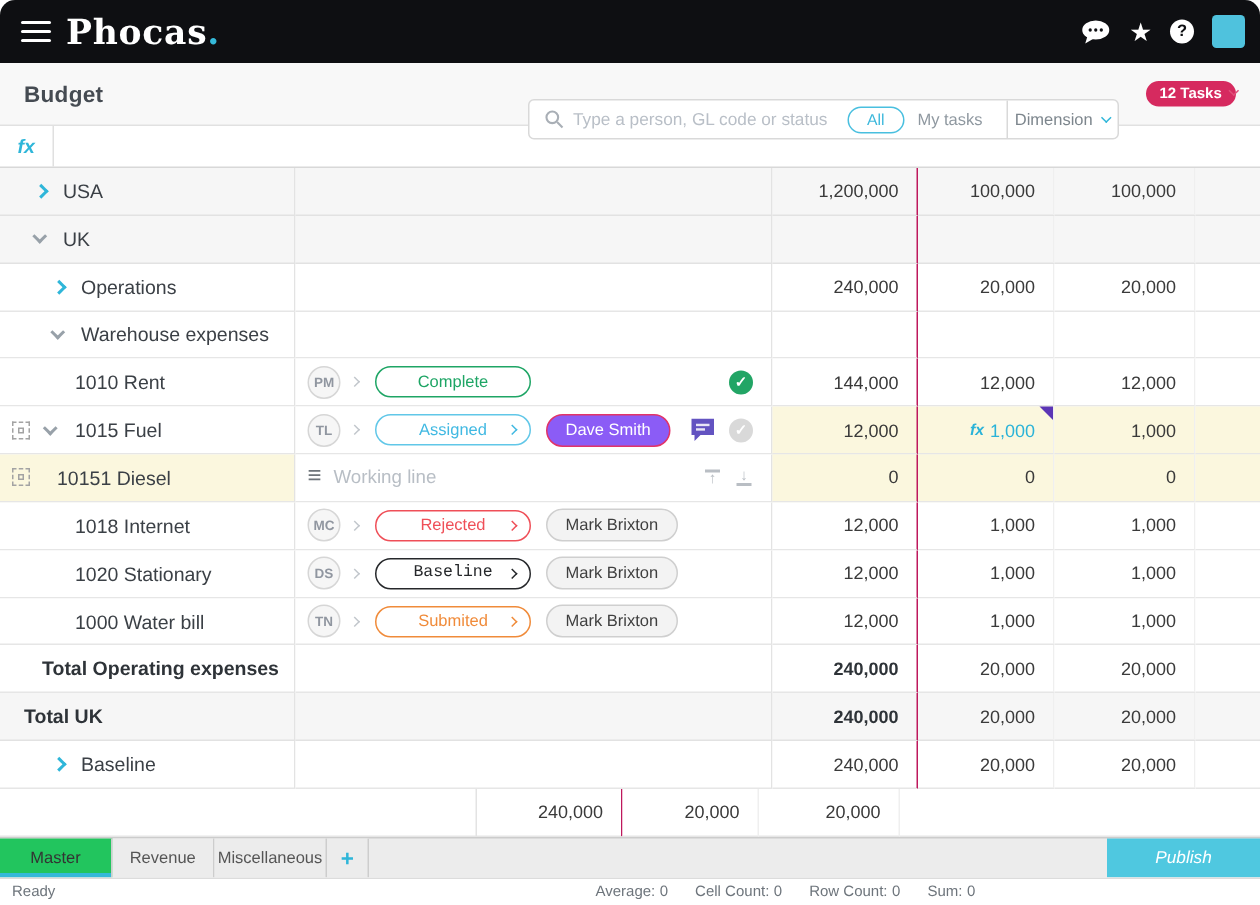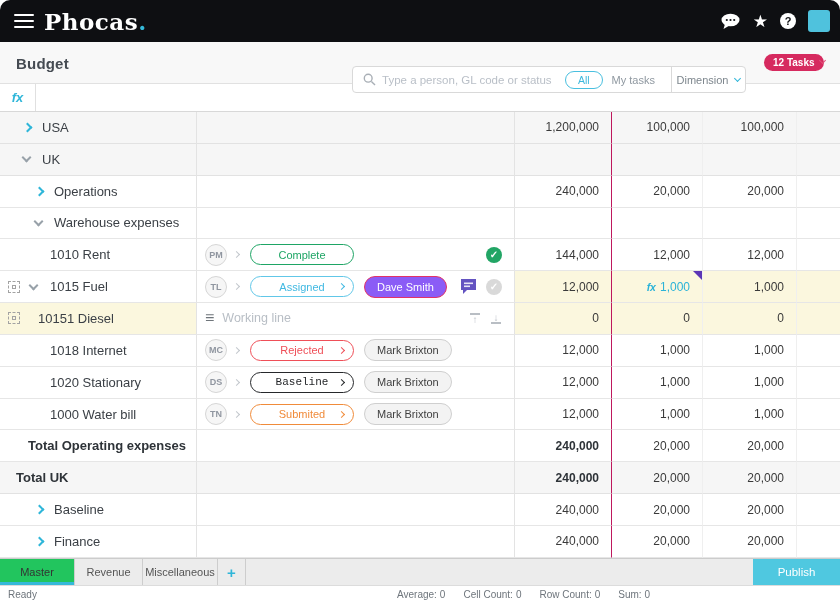--- a/index.html
+++ b/index.html
@@ -91,21 +91,21 @@
   .fx-cellval { color:#2bb3d8; }
   .fx-pre { font-size:10.5px; font-style:italic; font-weight:bold; margin-right:4px; color:#2bb3d8; }
   .fx-marker { position:absolute; top:0; right:0; width:0; height:0; border-top:9px solid #5b35b5; border-left:9px solid transparent; }
 
   
   .tabbar { height:27px; background:#ececec; border-top:1px solid #cccccc; display:flex; position:relative; }
   .tab { height:100%; border-right:1px solid #cdcdcd; display:flex; align-items:center; justify-content:center; font-size:11px; color:#555; cursor:pointer; position:relative; background:#ececec; }
   .tab.active { background:#22c55e; color:#333; }
   .tab.active::after { content:""; position:absolute; left:0; right:0; bottom:0; height:3px; background:#35b9d9; }
   .tab-add { width:28px; color:#2fb6d9; font-size:15px; font-weight:bold; }
-  .publish-btn { position:absolute; right:0; top:0; bottom:0; width:87px; background:#4fc8e0; color:#fff; font-size:11.5px; display:flex; align-items:center; justify-content:center; cursor:pointer; }
+  .publish-btn { position:absolute; right:0; top:0; bottom:0; width:102px; background:#4fc8e0; color:#fff; font-size:11.5px; display:flex; align-items:center; justify-content:center; cursor:pointer;font-style:italic; }
 
   
   .statusbar { height:18px; background:#fff; border-top:1px solid #dcdcdc; position:relative; font-size:10px; color:#6e757c; }
   .ready { position:absolute; left:8px; top:3px; }
   .stats { position:absolute; left:397px; top:3px; display:flex; gap:18px; }
   .stats span b { font-weight:normal; margin-left:3px; }
 </style>
 </head>
 <body>
 
@@ -373,24 +373,20 @@
           <span style="margin-left:11px">Baseline</span>
         </div>
       <div class="cs"></div>
       <div class="c1 num">240,000</div>
       <div class="c2 num">20,000</div>
       <div class="c3 num">20,000</div>
       <div class="ce"></div>
     </div>
 
     <div class="row">
-      <div class="cn">
-          <span class="chev right teal" style="margin-left:36px"></span>
-          <span style="margin-left:11px">Finance</span>
-        </div>
       <div class="cs"></div>
       <div class="c1 num">240,000</div>
       <div class="c2 num">20,000</div>
       <div class="c3 num">20,000</div>
       <div class="ce"></div>
     </div>
 
   </div>
 
   <div class="tabbar">

